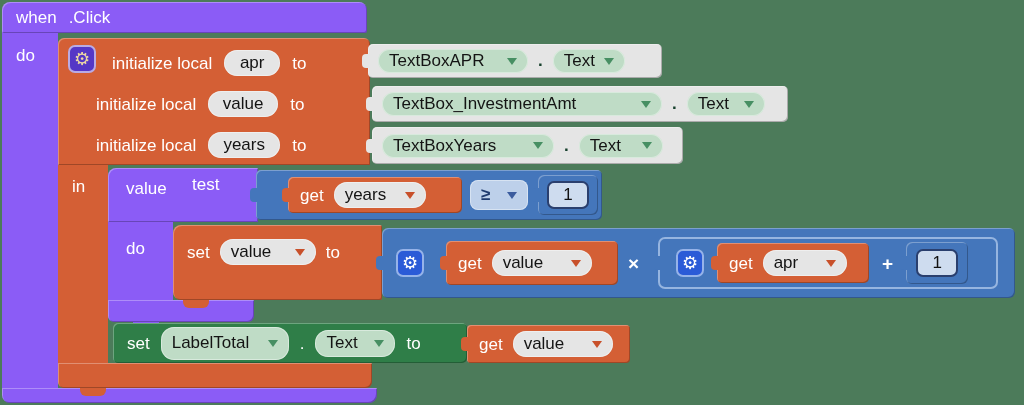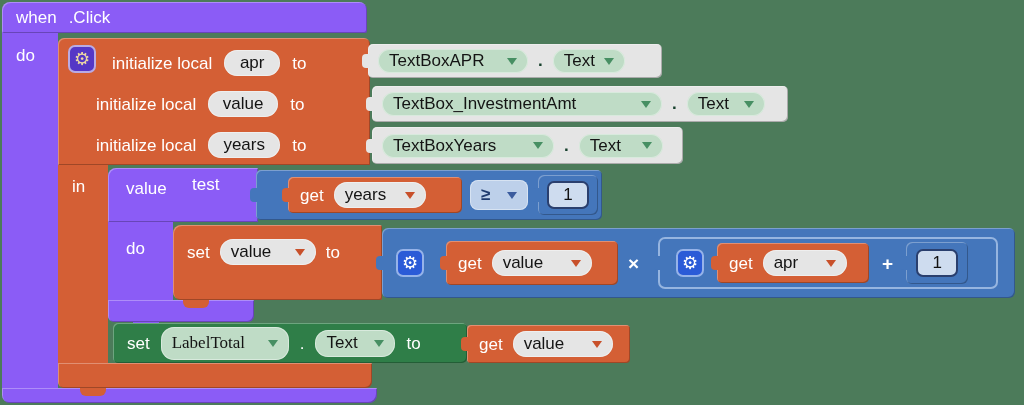--- a/index.html
+++ b/index.html
@@ -197,21 +197,21 @@
       <div class="blue bevel nub" style="position:relative;width:62px;height:42px;border-radius:6px;display:flex;align-items:center;justify-content:center;">
         <span class="numfield">
           <span>1</span>
         </span>
       </div>
     </div>
   </div>
 
   <div class="abs dgreen bevel row" style="left:113px;top:323px;width:354px;height:40px;border-radius:5px;padding:0 14px;gap:11px;">
     <span class="txt">set</span>
-    <span class="pill pill-green spread" style="min-width:128px;height:33px;font-family:Liberation Serif, serif;">
+    <span class="pill pill-green spread" style="min-width:128px;height:33px;">
       <span>LabelTotal</span>
       <span class="arrow ar-green"></span>
     </span>
     <span class="txt">.</span>
     <span class="pill pill-green spread" style="min-width:80px;height:27px;">
       <span>Text</span>
       <span class="arrow ar-green"></span>
     </span>
     <span class="txt">to</span>
   </div>

